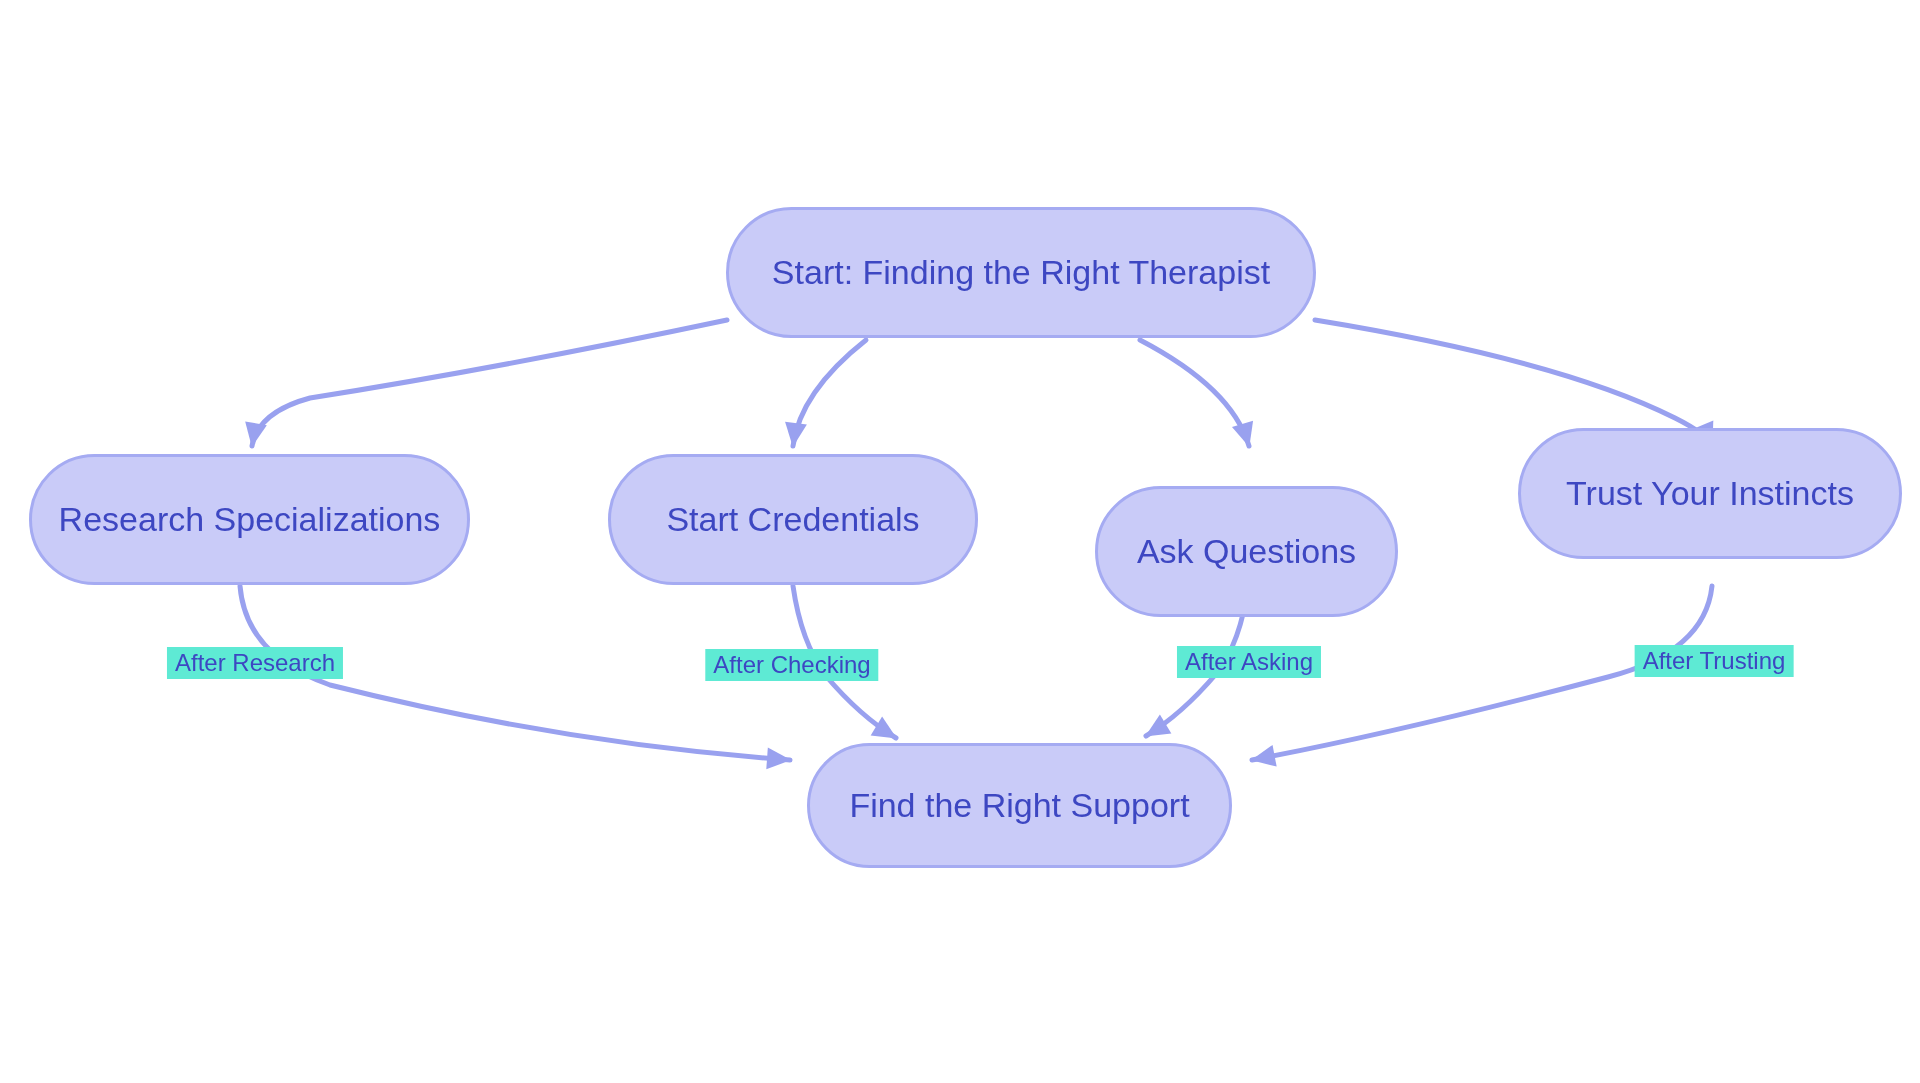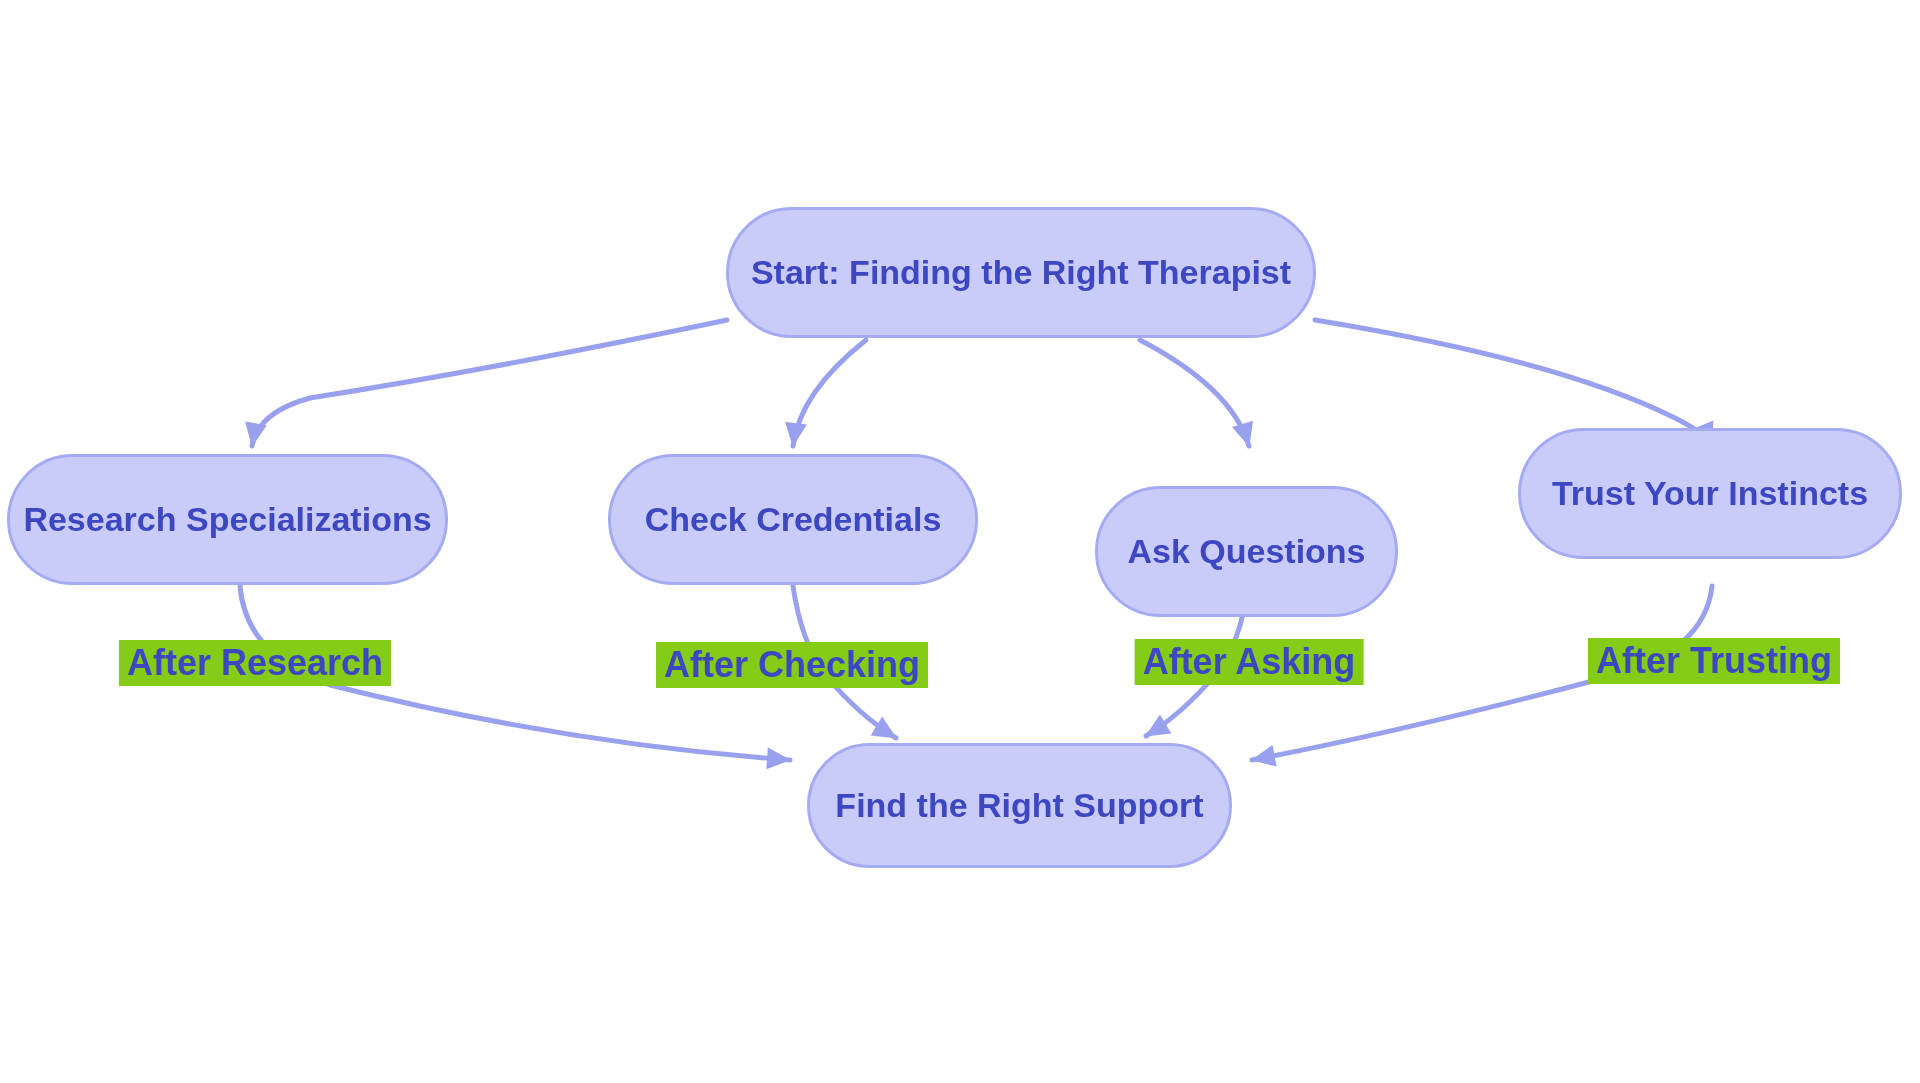--- a/index.html
+++ b/index.html
@@ -7,21 +7,20 @@
     padding: 0;
     background: #ffffff;
   }
   #canvas {
     position: relative;
     width: 1920px;
     height: 909px;
     background: #ffffff;
     overflow: hidden;
     font-family: "Liberation Sans", sans-serif;
-    font-weight: bold;
   }
   #edges {
     position: absolute;
     left: 0;
     top: 0;
     z-index: 1;
   }
   .node {
     position: absolute;
     z-index: 3;
@@ -34,30 +33,30 @@
     justify-content: center;
     color: #3d47c2;
     font-size: 34px;
     text-align: center;
     white-space: nowrap;
   }
   .edge-label {
     position: absolute;
     z-index: 2;
     transform: translate(-50%, -50%);
-    background: #84cc16;
+    background: #5eead4;
     color: #3d47c2;
-    font-size: 36px;
+    font-size: 24px;
     padding: 2px 8px;
     white-space: nowrap;
     text-align: center;
   }
   
   #node-start    { left: 726px;  top: 207px; width: 590px; height: 131px; }
-  #node-research { left: 7px;   top: 454px; width: 441px; height: 131px; }
+  #node-research { left: 29px;   top: 454px; width: 441px; height: 131px; }
   #node-check    { left: 608px;  top: 454px; width: 370px; height: 131px; }
   #node-ask      { left: 1095px; top: 454px; width: 303px; height: 131px; margin-top: 32px; }
   #node-trust    { left: 1518px; top: 428px; width: 384px; height: 131px; }
   #node-find     { left: 807px;  top: 743px; width: 425px; height: 125px; border-radius: 64px; justify-content: center; }
   
   #label-after-research { left: 255px;  top: 663px; }
   #label-after-checking { left: 792px;  top: 665px; }
   #label-after-asking   { left: 1249px; top: 662px; }
   #label-after-trusting { left: 1714px; top: 661px; }
 </style>
@@ -84,21 +83,21 @@
     </g>
   </svg>
 
   <div class="node" id="node-start">
     <span>Start: Finding the Right Therapist</span>
   </div>
   <div class="node" id="node-research">
     <span>Research Specializations</span>
   </div>
   <div class="node" id="node-check">
-    <span>Check Credentials</span>
+    <span>Start Credentials</span>
   </div>
   <div class="node" id="node-ask">
     <span>Ask Questions</span>
   </div>
   <div class="node" id="node-trust">
     <span>Trust Your Instincts</span>
   </div>
   <div class="node" id="node-find">
     <span>Find the Right Support</span>
   </div>

